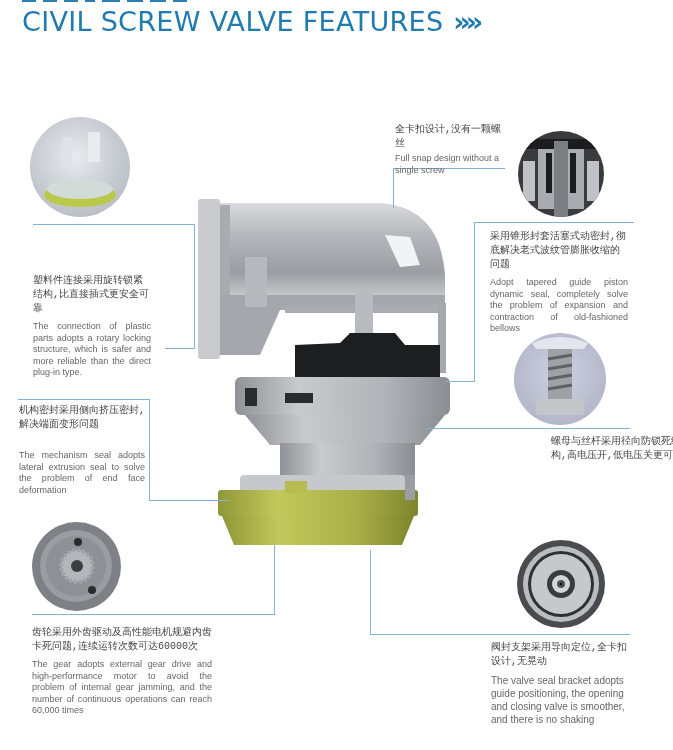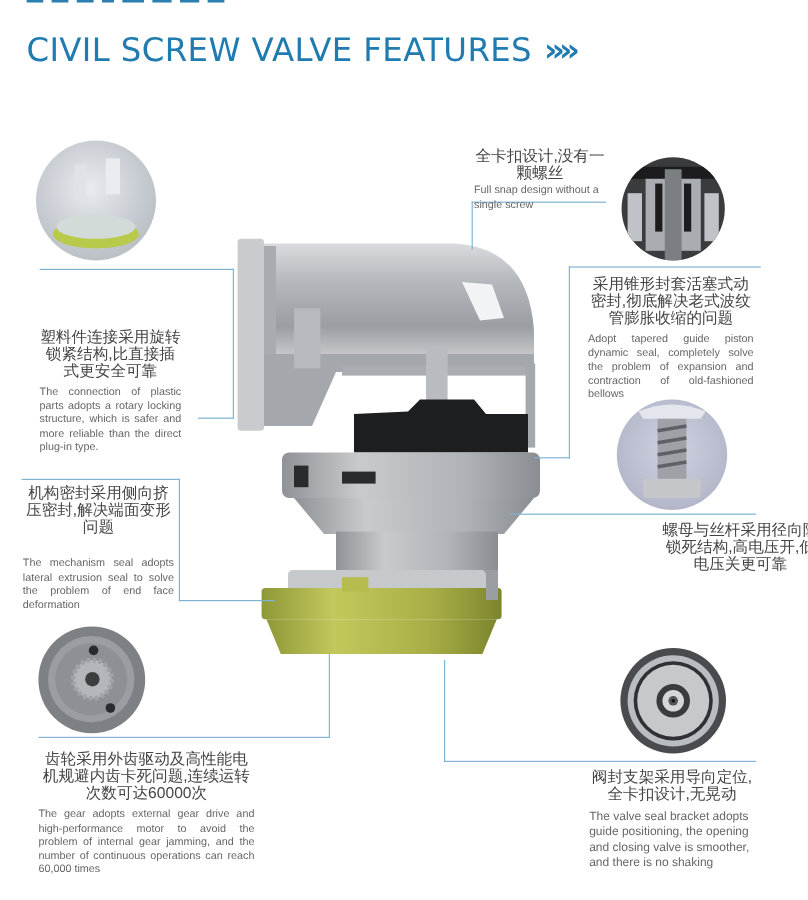--- a/index.html
+++ b/index.html
@@ -1,25 +1,25 @@
 <!DOCTYPE html>
 <html><head>
 <meta charset="utf-8">
 <style>
   * { box-sizing: border-box; margin: 0; padding: 0; }
   html, body { width: 673px; height: 750px; background: #ffffff; overflow: hidden; }
   body { position: relative; font-family: "Liberation Sans", "DejaVu Sans", sans-serif; color: #555; }
 
   .title-strip { position: absolute; left: 22px; top: -8px; height: 10px; width: 210px; overflow: hidden; }
   .title-strip span { display:inline-block; height: 6px; margin-top: 2px; margin-right: 7px; background: #2a7fb0; }
-  .page-title { position: absolute; left: 22px; top: 6px; font-family: "DejaVu Sans", sans-serif; font-size: 27px; color: #1f7bb0; letter-spacing: 0.3px; white-space: nowrap; margin-top: 21px; }
+  .page-title { position: absolute; left: 22px; top: 6px; font-family: "DejaVu Sans", sans-serif; font-size: 27px; color: #1f7bb0; letter-spacing: 0.3px; white-space: nowrap; }
   .page-title .chev { font-weight: bold; letter-spacing: -5px; margin-left: 10px; }
 
   .feature { position: absolute; font-size: 9px; line-height: 11.5px; color: #666; }
-  .feature .zh { font-family: Liberation Sans, sans-serif; font-size: 13px; color: #444; line-height: 14px; margin-bottom: 5px; text-align: center; }
+  .feature .zh { font-family: Liberation Mono, monospace; font-size: 10px; color: #444; line-height: 14px; margin-bottom: 5px; }
   .feature .en { text-align: justify; }
   .feature.large .en { font-size: 10px; line-height: 13px; }
 
   .line { position: absolute; background: #7fb4d6; }
   .h { height: 1px; }
   .v { width: 1px; }
 
   .circle { position: absolute; border-radius: 50%; overflow: hidden; }
 
   svg { display: block; }

